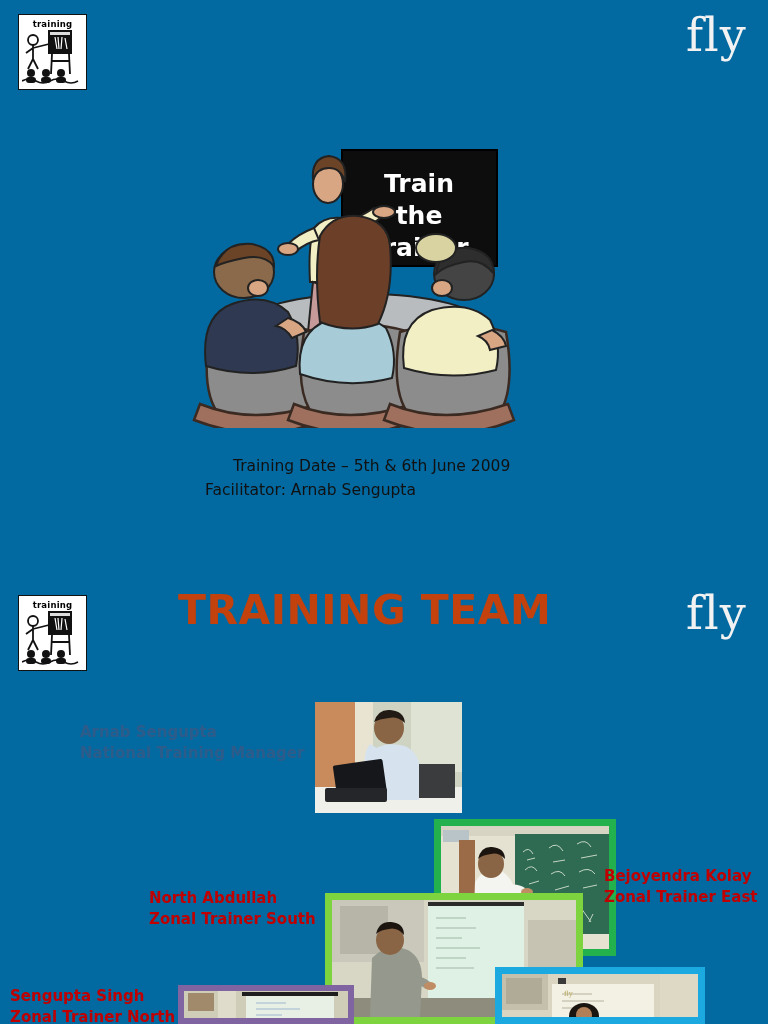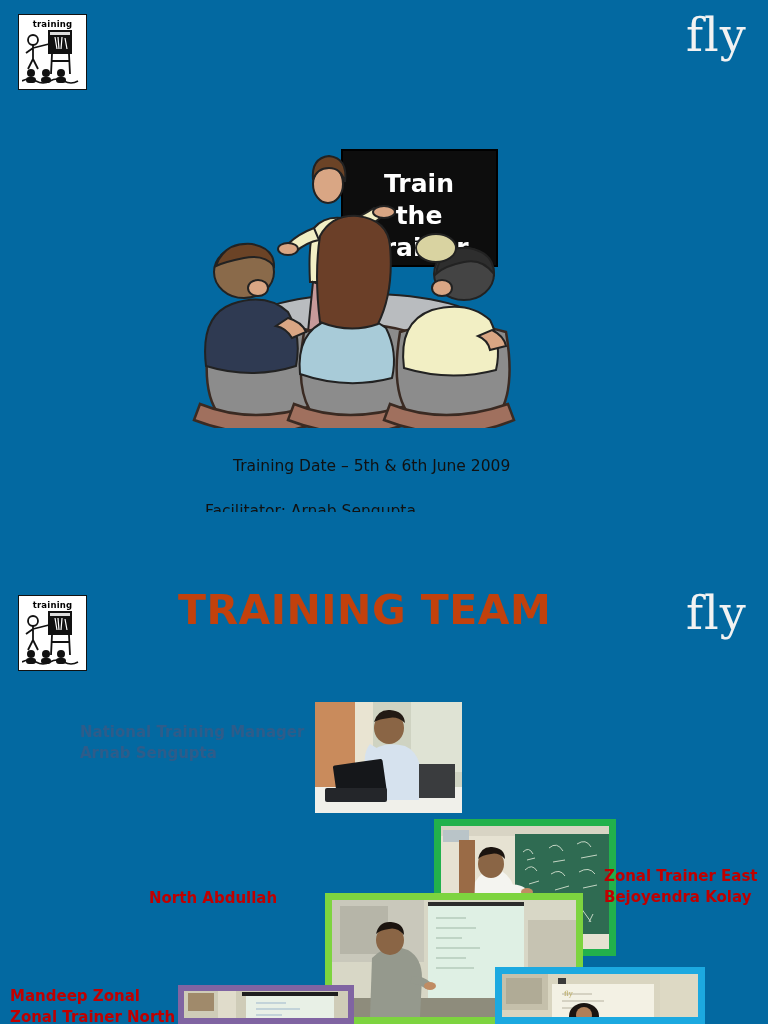--- a/index.html
+++ b/index.html
@@ -20,21 +20,21 @@
   
   .fly-mark{position:absolute;color:#f2f2f2;font-size:46px;line-height:1;
             font-family:"DejaVu Serif","Liberation Serif",serif;letter-spacing:1px;
             user-select:none;}
 
   
   #clipart{position:absolute;left:192px;top:136px;width:344px;height:292px;}
   .cap{position:absolute;left:205px;font-size:15.5px;color:#111;
        font-family:"DejaVu Sans","Liberation Sans",sans-serif;white-space:nowrap;}
   #cap-date{top:457px;margin-left:28px;}
-  #cap-fac{top:502px;}
+  #cap-fac{top:481px;}
 
   
   #team-title{position:absolute;left:178px;top:586px;font-size:41px;font-weight:bold;
               color:#c2410c;letter-spacing:.5px;
               font-family:"DejaVu Sans","Liberation Sans",sans-serif;white-space:nowrap;}
 
   .namelbl{position:absolute;font-size:15px;font-weight:bold;line-height:1.42;
            font-family:"DejaVu Sans","Liberation Sans",sans-serif;white-space:nowrap;}
   .namelbl .n{display:block;}
   .blue{color:#2E5C8A;}
@@ -251,29 +251,30 @@
       <path d="M60 20 h30 M60 27 h42 M60 34 h24"></path>
     </g>
     <text x="62" y="22" font-size="7" fill="#b9a95e" font-family="DejaVu Serif, Liberation Serif, serif">fly</text>
     <rect x="158" y="0" width="38" height="43" fill="#ddd9c4"></rect>
     <ellipse cx="82" cy="42" rx="15" ry="13" fill="#1a1410"></ellipse>
     <ellipse cx="82" cy="41" rx="8" ry="8" fill="#b07f58"></ellipse>
   </svg>
 </div>
 
 <div class="namelbl blue" id="lbl-arnab">
+  <span class="n">Arnab Sengupta</span>
   <span class="n">National Training Manager</span>
-  <span class="n">Arnab Sengupta</span>
 </div>
 
 <div class="namelbl red" id="lbl-mhdbin">
   <span class="n">North Abdullah</span>
+  <span class="n">Zonal Trainer South</span>
 </div>
 
 <div class="namelbl red" id="lbl-bejoy">
+  <span class="n">Bejoyendra Kolay</span>
   <span class="n">Zonal Trainer East</span>
-  <span class="n">Bejoyendra Kolay</span>
 </div>
 
 <div class="namelbl red" id="lbl-mandeep">
-  <span class="n">Mandeep Zonal</span>
+  <span class="n">Sengupta Singh</span>
   <span class="n">Zonal Trainer North</span>
 </div>
 
 </body></html>

